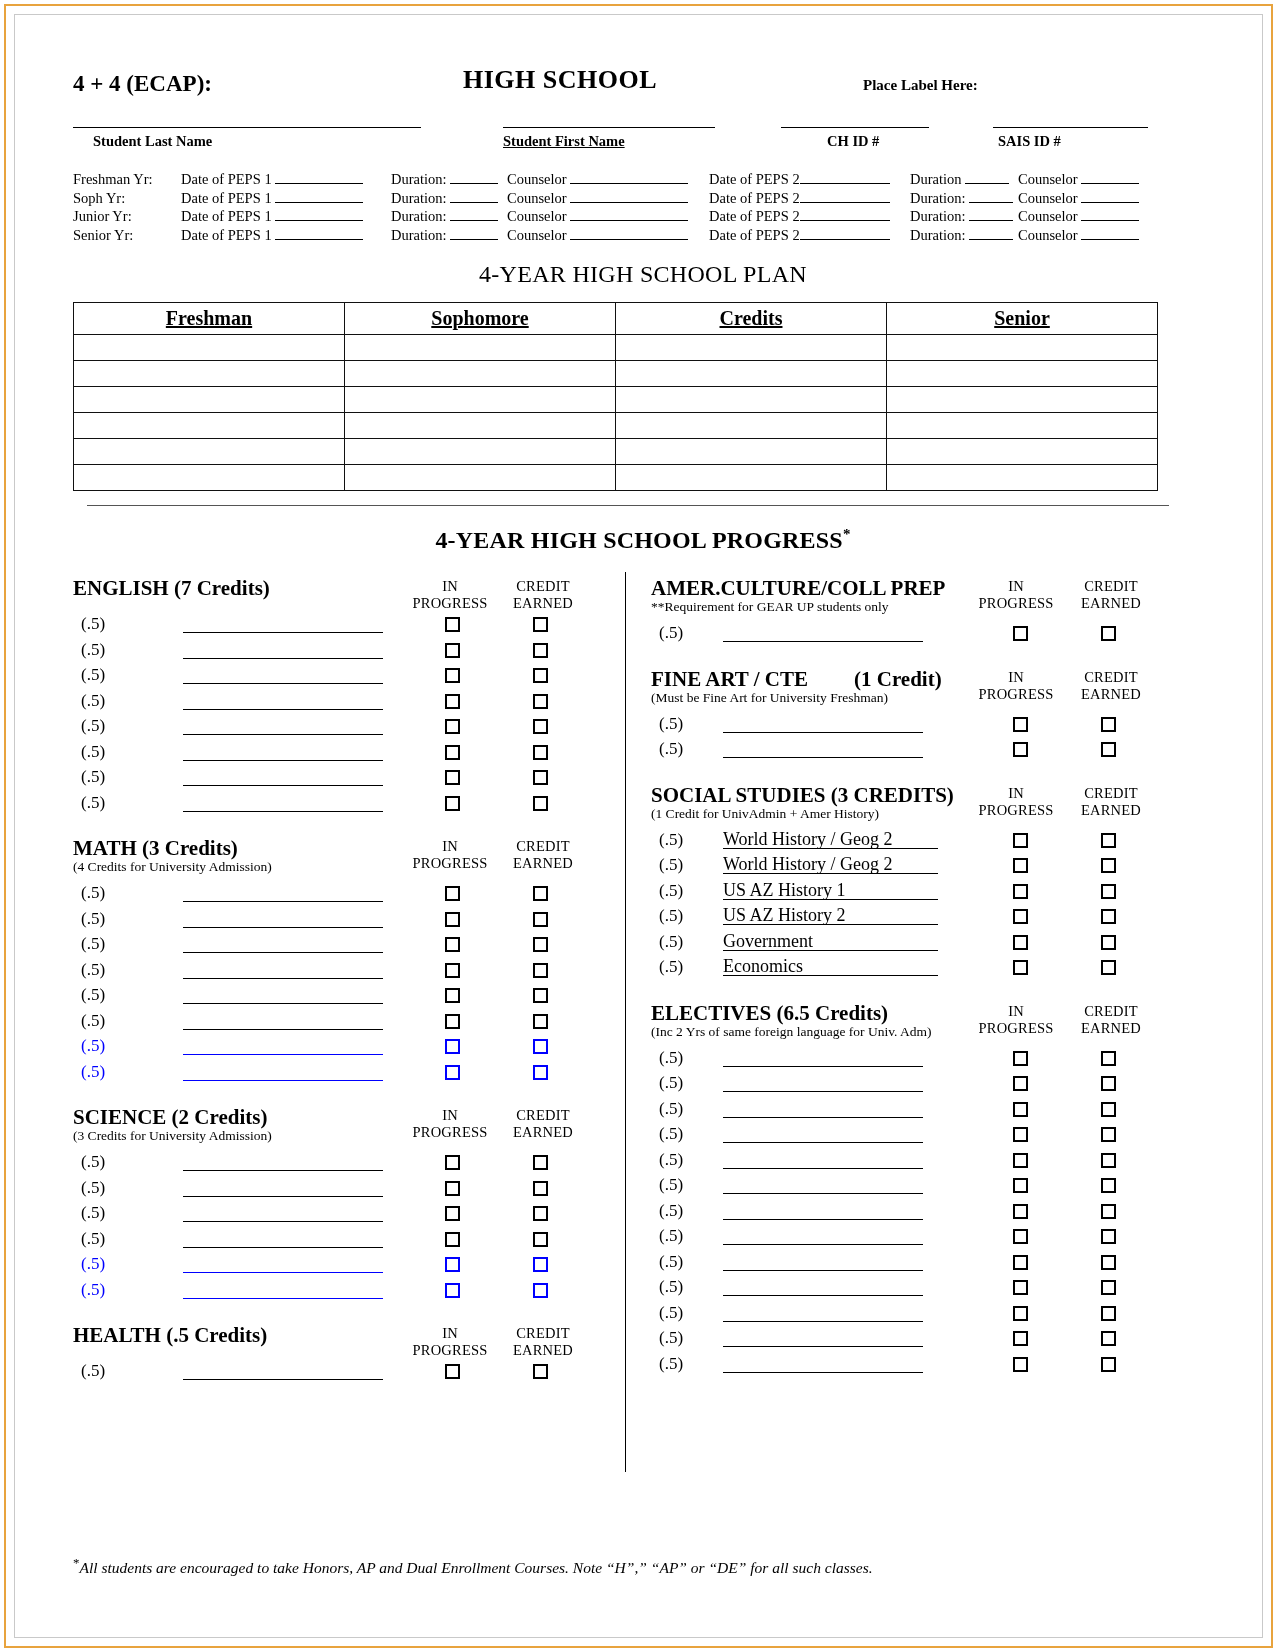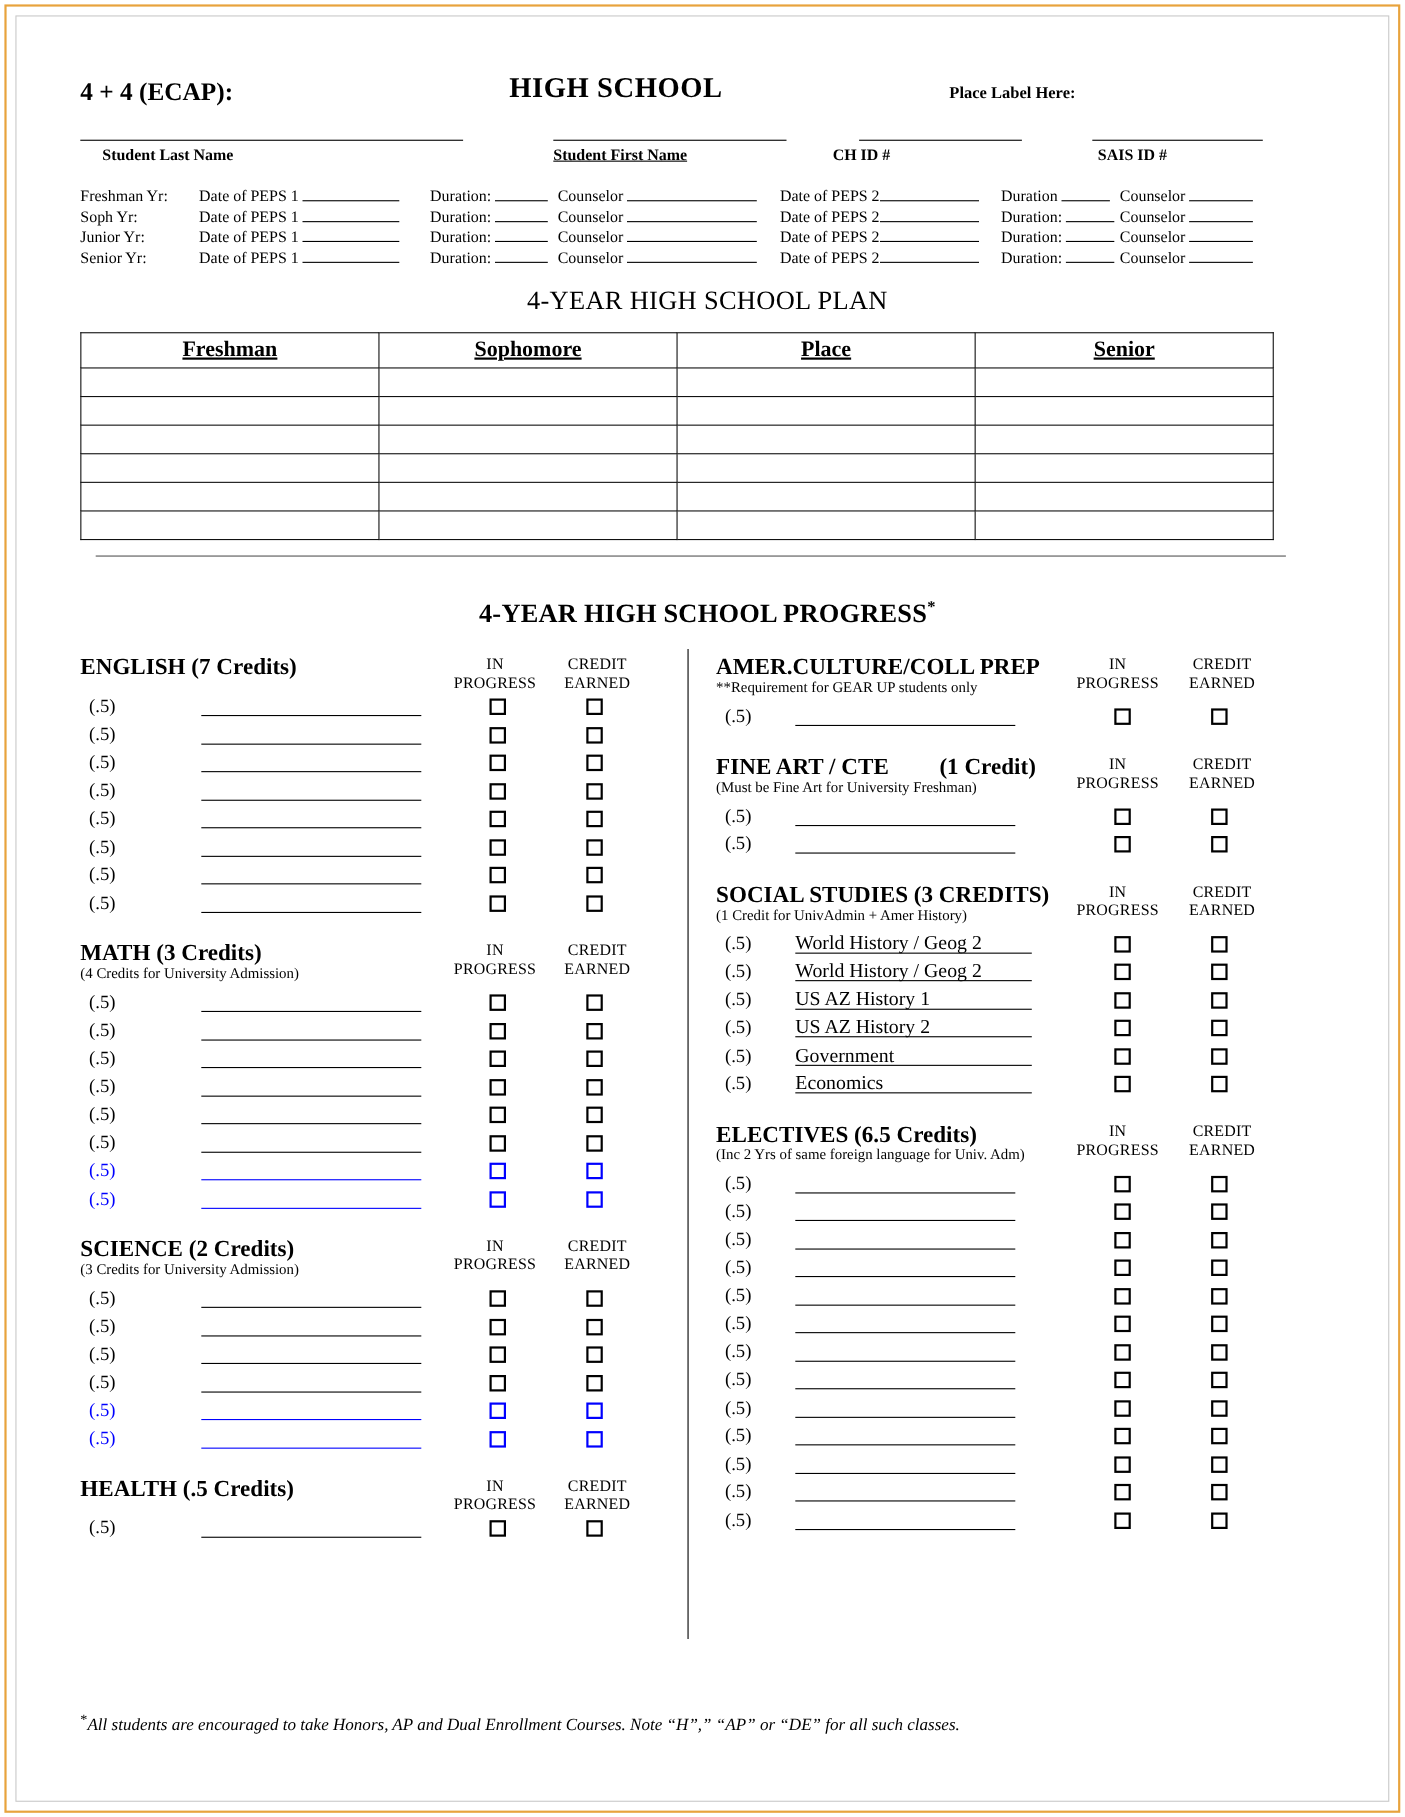--- a/index.html
+++ b/index.html
@@ -40,21 +40,21 @@
 
   .name-lines { position:relative; height:46px; margin-top:16px; }
   .nl { position:absolute; border-bottom:1.6px solid #000; height:1px; }
   .nl1 { left:0;   top:12px; width:348px; }
   .nl2 { left:430px; top:12px; width:212px; }
   .nl3 { left:708px; top:12px; width:148px; }
   .nl4 { left:920px; top:12px; width:155px; }
   .nlab { position:absolute; top:18px; font-size:14.5px; font-weight:bold; }
   .nlab1 { left:0;margin-left:20px; }
   .nlab2 { left:430px;text-decoration:underline; }
-  .nlab3 { left:684px;text-align:right; }
+  .nlab3 { left:754px;text-align:right; }
   .nlab4 { left:925px; }
 
   
   .peps { margin-top:10px; }
   .peps-row {
     position:relative; height:18.5px;
     font-size:14.5px; white-space:nowrap;
   }
   .p-yr   { position:absolute; left:0;   top:0; }
   .p-d1   { position:absolute; left:108px; top:0; }
@@ -83,21 +83,21 @@
   }
   table.plan th span { text-decoration:underline; }
 
   .hrule {
     width:1082px; height:0;
     border-top:1px solid #555; margin:14px 0 0 14px;
   }
 
   .prog-title {
     text-align:center; font-size:24px; font-weight:bold;
-    margin-top:38px; letter-spacing:.2px;
+    margin-top:20px; letter-spacing:.2px;
   }
   .prog-title sup { font-size:15px; }
 
   
   .cols { position:relative; margin-top:22px; height:905px; }
   .colL { position:absolute; left:0;   top:0; width:548px; }
   .colR { position:absolute; left:578px; top:0; width:562px; }
   .divider {
     position:absolute; left:552px; top:-4px;
     width:0; height:900px; border-left:1.8px solid #000;
@@ -221,21 +221,21 @@
           <span class="p-c2">Counselor <span class="ul-s" style="width:58px"></span></span>
         </div>
       </div>
 
     <div class="plan-title">4-YEAR HIGH SCHOOL PLAN</div>
     <table class="plan">
       <thead>
           <tr id="plan-head">
             <th><span>Freshman</span></th>
             <th><span>Sophomore</span></th>
-            <th><span>Place</span></th>
+            <th><span>Credits</span></th>
             <th><span>Senior</span></th>
           </tr>
         </thead>
       <tbody id="plan-body">
           <tr>
             <td></td>
             <td></td>
             <td></td>
             <td></td>
           </tr>

